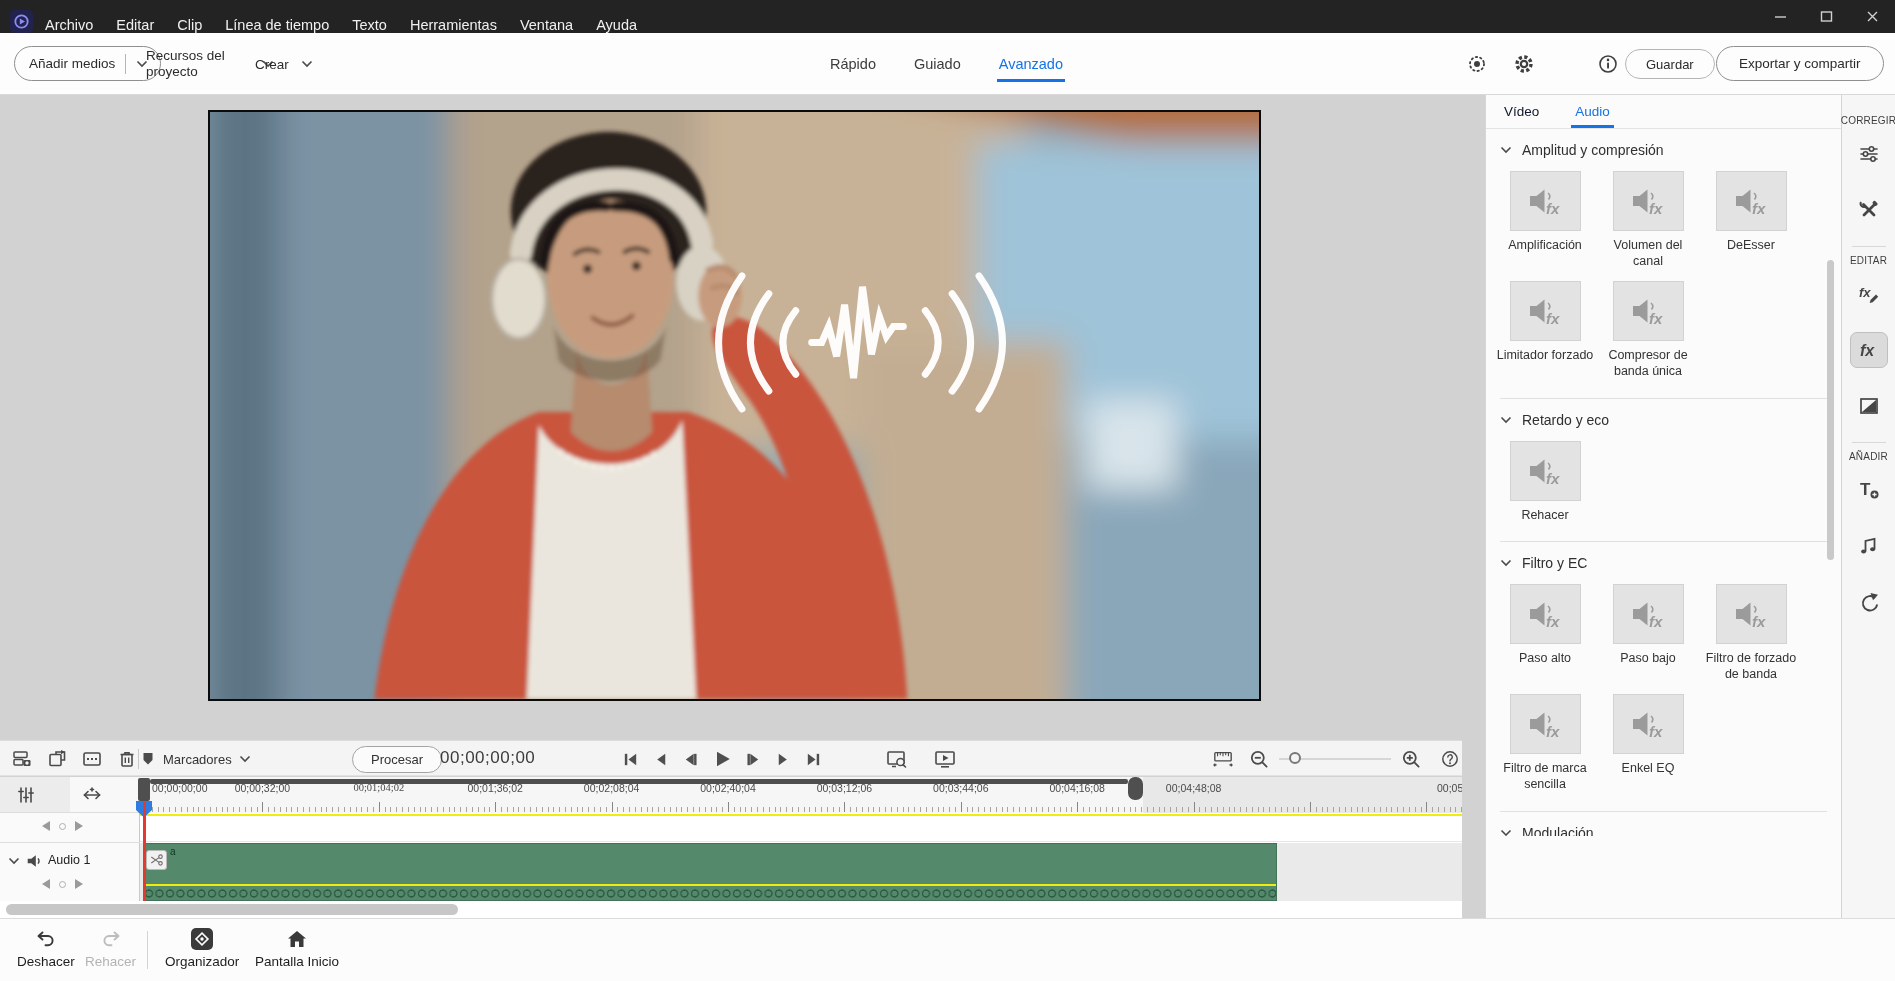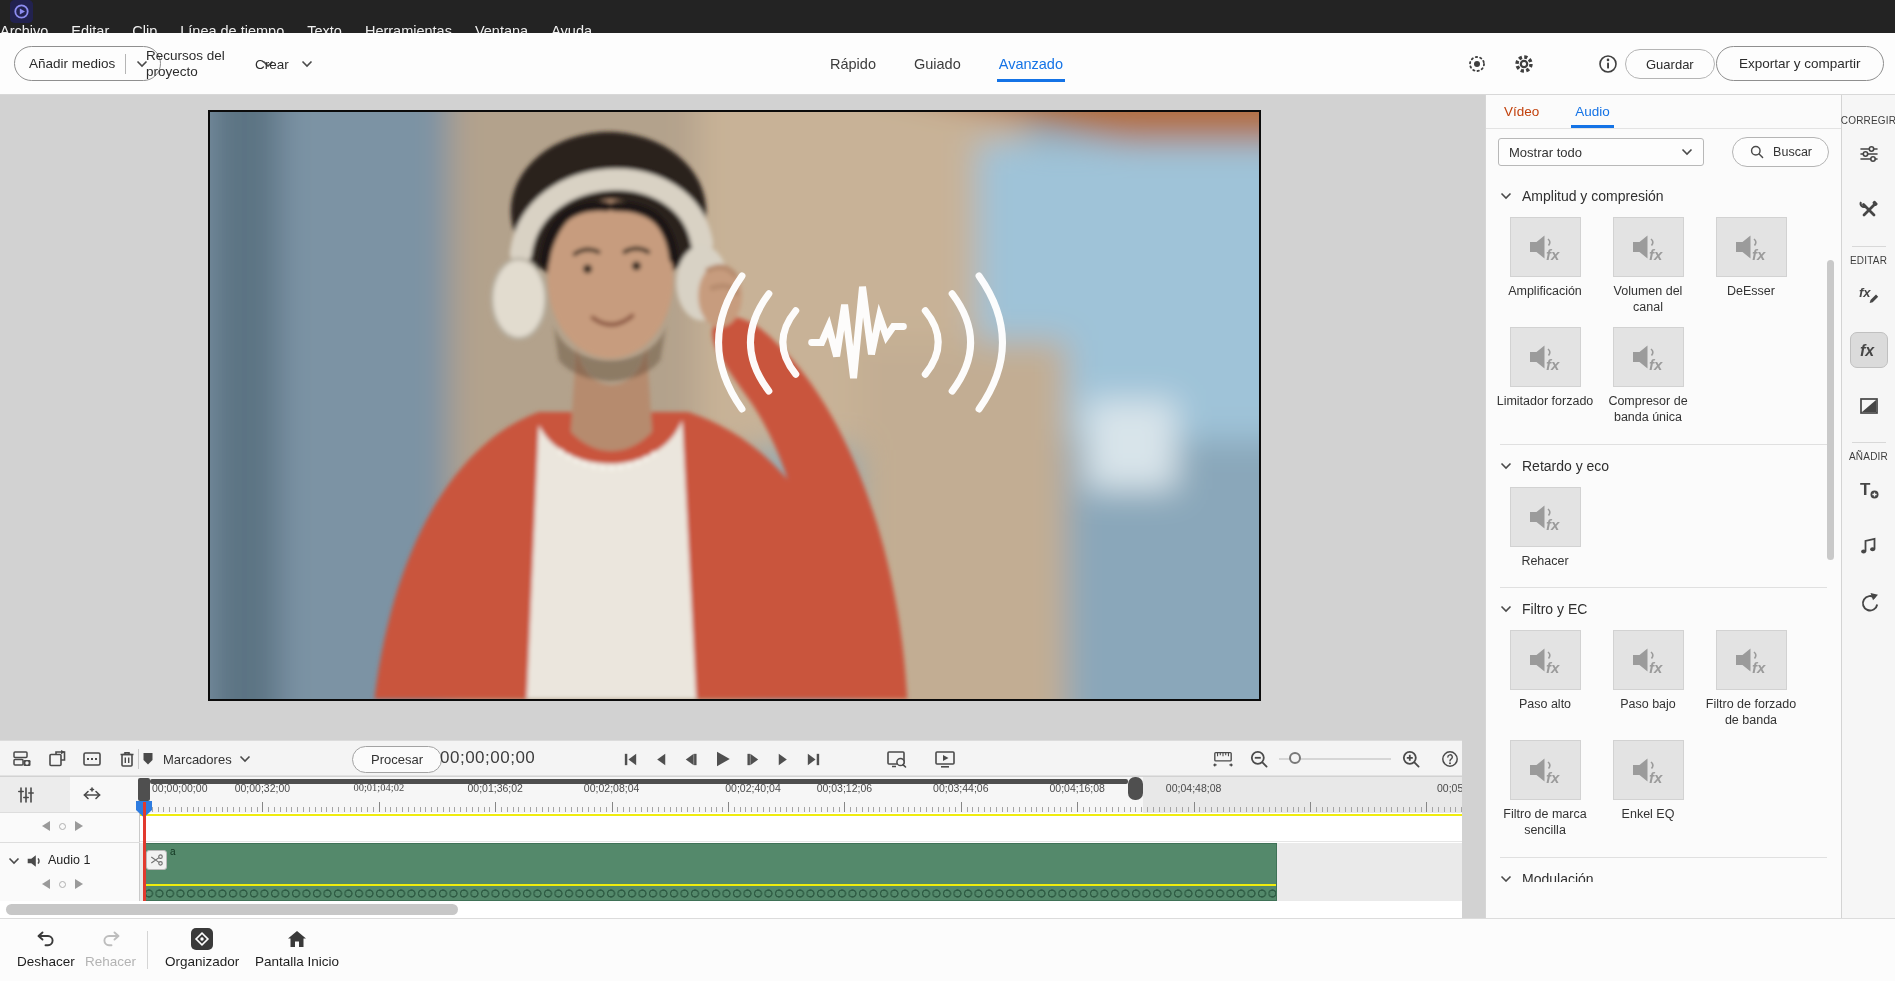--- a/index.html
+++ b/index.html
@@ -4,21 +4,21 @@
 <style>
   html,body{margin:0;padding:0;background:#666;}
   *{box-sizing:border-box;}
   .app{position:relative;width:1895px;height:981px;background:#d2d2d2;overflow:hidden;
        font-family:"Liberation Sans",sans-serif;color:#2c2c2c;-webkit-font-smoothing:antialiased;}
   .icn{display:inline-flex;}
   .icn svg{width:100%;height:100%;display:block;}
   button{font-family:inherit;background:none;border:none;padding:0;cursor:pointer;color:inherit;}
 
   
-  .titlebar{position:absolute;left:0;top:0;width:1895px;height:33px;background:#232323;display:flex;align-items:flex-start;flex-direction:column;}
+  .titlebar{position:absolute;left:0;top:0;width:1895px;height:33px;background:#232323;display:flex;align-items:flex-end;}
   .applogo{width:23px;height:23px;margin:0 12px 0 10px;border-radius:5px;background:#22224f;display:flex;align-items:center;justify-content:center;}
   #menubar{display:flex;gap:23px;align-items:center;}
   .menu-item{color:#f0f0f0;font-size:14.5px;}
   .wincontrols{margin-left:auto;display:flex;height:33px;}
   .winbtn{width:46px;height:33px;display:flex;align-items:center;justify-content:center;color:#cfcfcf;}
   .winbtn .icn{width:13px;height:13px;}
 
   
   .actionbar{position:absolute;left:0;top:33px;width:1895px;height:62px;background:#fdfdfd;border-bottom:1px solid #d8d8d8;}
   .pill{display:inline-flex;align-items:center;border:1px solid #8f8f8f;border-radius:999px;background:#fdfdfd;font-size:13.5px;color:#2c2c2c;}
@@ -44,21 +44,21 @@
   
   .fxpanel{position:absolute;left:1485px;top:95px;width:356px;height:823px;background:#fbfbfb;border-left:1px solid #d6d6d6;overflow:hidden;}
   .fxp-header{height:36px;display:flex;align-items:center;padding:0 12px;border-bottom:1px solid #e3e3e3;gap:12px;}
   .fxp-header .title{font-size:13.5px;color:#2b2b2b;}
   .i16{width:16px;height:16px;color:#4a4a4a;}
   .i18{width:18px;height:18px;color:#4a4a4a;}
   .i20{width:20px;height:20px;color:#4a4a4a;}
   .i22{width:22px;height:22px;color:#464646;}
   .fxp-header .sp{flex:1;}
   .fxp-tabs{height:34px;display:flex;align-items:stretch;padding:0 14px;gap:28px;border-bottom:1px solid #e3e3e3;}
-  .fxtab{font-size:13.5px;color:#c2410c;display:flex;align-items:center;position:relative;padding:0 4px;}
+  .fxtab{font-size:13.5px;color:#0f172a;display:flex;align-items:center;position:relative;padding:0 4px;}
   .fxtab.active{color:#1473e6;}
   .fxtab.active::after{content:"";position:absolute;left:0;right:0;bottom:0;height:3px;background:#1473e6;}
   .fxp-controls{height:46px;display:flex;align-items:center;padding:0 12px;}
   .fxdrop{width:206px;height:28px;border:1px solid #b8b8b8;border-radius:3px;background:#fdfdfd;display:flex;align-items:center;padding:0 10px;font-size:13px;color:#333;}
   .fxdrop .sp{flex:1;}
   .searchpill{margin-left:auto;height:30px;border:1px solid #b5b5b5;border-radius:999px;display:flex;align-items:center;gap:8px;padding:0 16px;font-size:12.5px;color:#333;background:#fdfdfd;}
   .fxscroll{position:relative;height:calc(100% - 116px);overflow:hidden;}
   .fx-cat{height:34px;display:flex;align-items:center;gap:10px;padding-left:14px;font-size:14px;color:#2f2f2f;margin-top:4px;}
   .fx-grid{display:grid;grid-template-columns:repeat(3,103px);row-gap:12px;padding:4px 0 12px 10px;}
   .fx-tile{width:98px;display:flex;flex-direction:column;align-items:center;}
@@ -302,40 +302,20 @@
         <path d="M772,165 Q819,232 772,299"></path>
       </g>
     </svg>
   </div>
 
   <aside class="fxpanel">
     <div class="fxp-tabs" id="fxtabs">
         <button class="fxtab">Vídeo</button>
         <button class="fxtab active">Audio</button>
       </div>
-    <div class="fxp-controls">
-      <div class="fxdrop">
-        <span>Mostrar todo</span>
-        <span class="sp"></span>
-        <span class="icn chev">
-            <svg viewBox="0 0 12 8">
-              <path d="M1.5 1.5 L6 6 L10.5 1.5" fill="none" stroke="currentColor" stroke-width="1.6"></path>
-            </svg>
-          </span>
-      </div>
-      <button class="searchpill">
-        <span class="icn i16">
-            <svg viewBox="0 0 20 20">
-              <circle cx="8.5" cy="8.5" r="5.3" fill="none" stroke="currentColor" stroke-width="1.8"></circle>
-              <line x1="12.6" y1="12.6" x2="17" y2="17" stroke="currentColor" stroke-width="1.8" stroke-linecap="round"></line>
-            </svg>
-          </span>
-        <span>Buscar</span>
-      </button>
-    </div>
     <div class="fxscroll" id="fxlist">
         <div class="fx-cat">
           <span class="icn chev">
             <svg viewBox="0 0 12 8">
               <path d="M1.5 1.5 L6 6 L10.5 1.5" fill="none" stroke="currentColor" stroke-width="1.6"></path>
             </svg>
           </span>
           <span>Amplitud y compresión</span>
         </div>
         <div class="fx-grid">
@@ -739,21 +719,21 @@
     <div class="ruler">
       <div class="ruler-shade"></div>
       <div class="workbar"></div>
       <div class="workhandle"></div>
       <div id="ruler-labels">
           <span class="rlabel" style="left: 12px;">00;00;00;00</span>
           <span class="rlabel mid" style="left: 122.4px;">00;00;32;00</span>
           <span class="rlabel mid" style="left: 238.8px; font-family: Liberation Serif, serif;">00;01;04;02</span>
           <span class="rlabel mid" style="left: 355.2px;">00;01;36;02</span>
           <span class="rlabel mid" style="left: 471.6px;">00;02;08;04</span>
-          <span class="rlabel mid" style="left: 588px; margin-left: 25px;">00;02;40;04</span>
+          <span class="rlabel mid" style="left: 588px;">00;02;40;04</span>
           <span class="rlabel mid" style="left: 704.4px;">00;03;12;06</span>
           <span class="rlabel mid" style="left: 820.8px;">00;03;44;06</span>
           <span class="rlabel mid" style="left: 937.2px;">00;04;16;08</span>
           <span class="rlabel mid" style="left: 1053.6px;">00;04;48;08</span>
           <span class="rlabel" style="left: 1297px;">00;05</span>
         </div>
       <div class="ticks-minor"></div>
       <div class="ticks-major"></div>
     </div>
     <div class="yellow-line"></div>

